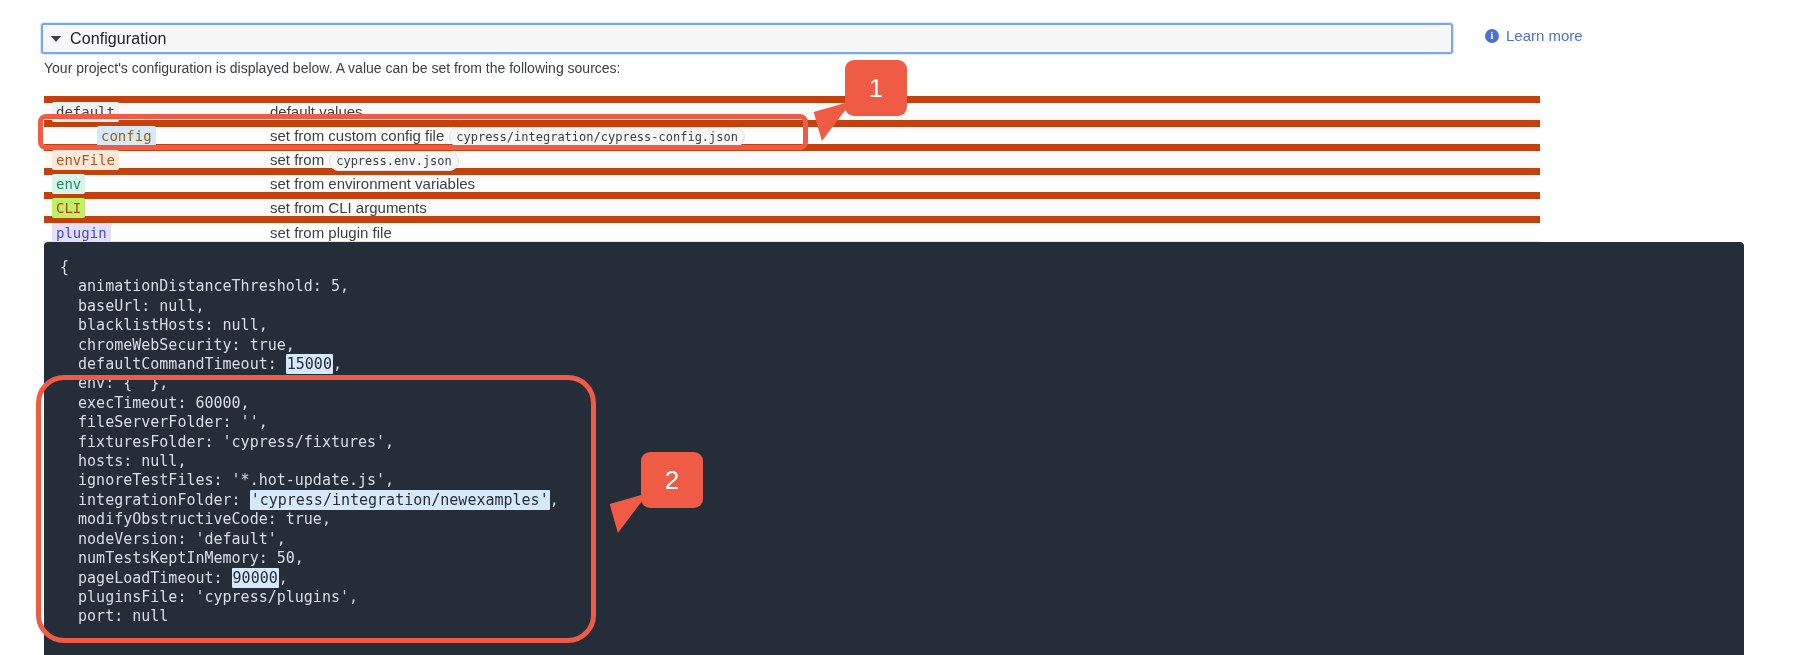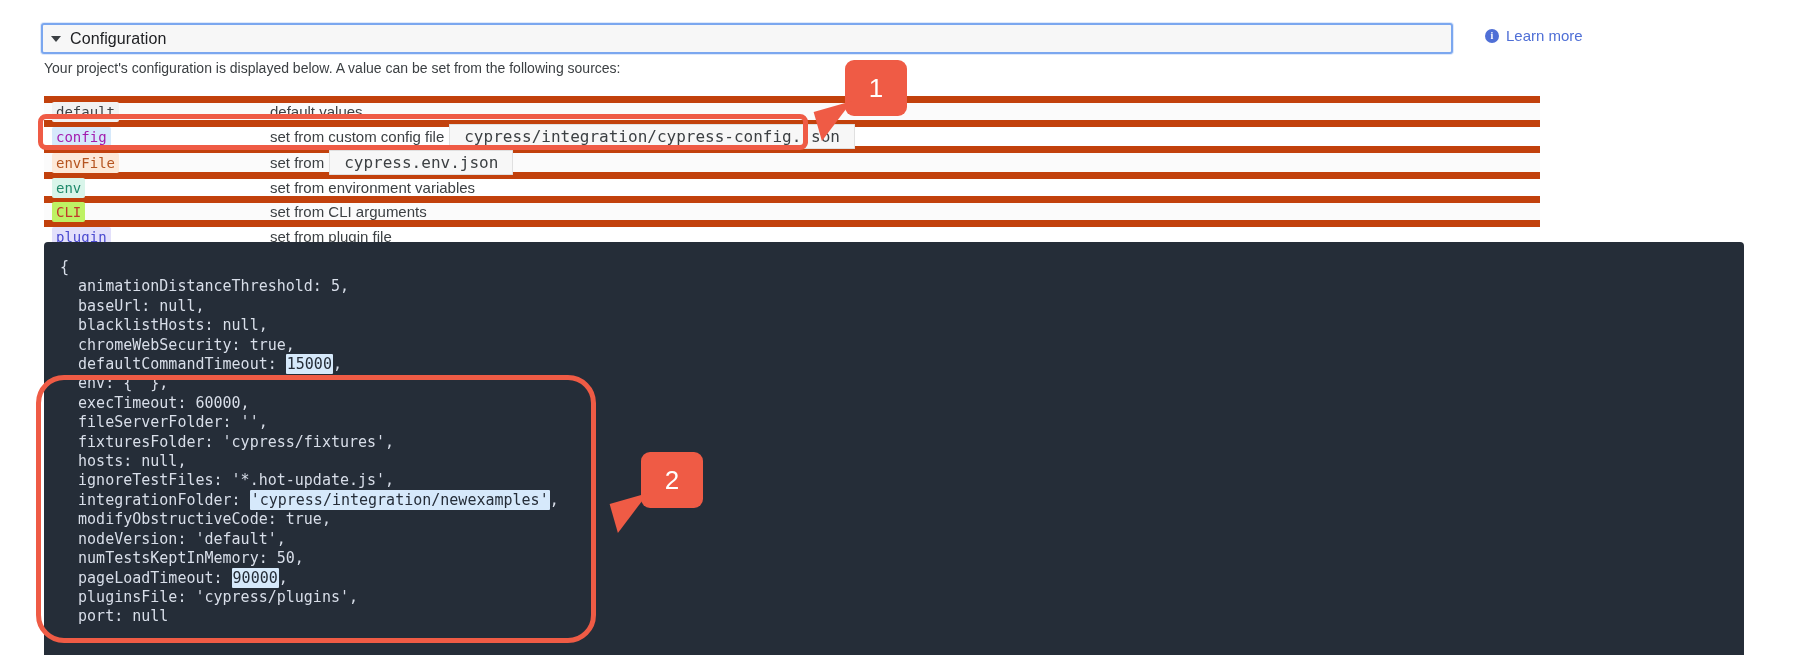--- a/index.html
+++ b/index.html
@@ -113,26 +113,26 @@
   .legend td.desc { color: #3c4043; margin-left: 9px; }
   .key-chip {
     font-family: "DejaVu Sans Mono", monospace;
     font-size: 14px;
     padding: 2px 4px;
     border-radius: 2px;
     white-space: nowrap;
   }
   .file-chip {
     font-family: "DejaVu Sans Mono", monospace;
-    font-size: 16px;
+    font-size: 12px;
     color: #3c4043;
     background: #f7f7f7;
     border: 1px solid #e0e0e0;
-    border-radius: 1px;
-    padding: 2px 14px;
+    border-radius: 10px;
+    padding: 2px 6px;
     margin-left: 5px;
     white-space: nowrap;
   }
 
   
   .code-block {
     position: absolute;
     left: 44px;
     top: 242px;
     width: 1700px;
@@ -224,21 +224,21 @@
 
   <div class="description">Your project's configuration is displayed below. A value can be set from the following sources:</div>
 
   <table class="legend">
     <tbody id="legend-body">
         <tr>
           <td class="key"><span class="key-chip" style="background: rgb(242, 242, 242); color: rgb(60, 64, 67);">default</span></td>
           <td class="desc"><span>default values</span></td>
         </tr>
         <tr>
-          <td class="key"><span class="key-chip" style="background: rgb(214, 233, 251); color: #a21caf;">config</span></td>
+          <td class="key"><span class="key-chip" style="background: rgb(214, 233, 251); color: #a16207; margin-left: 45px;">config</span></td>
           <td class="desc"><span>set from custom config file</span><span class="file-chip">cypress/integration/cypress-config.json</span></td>
         </tr>
         <tr>
           <td class="key"><span class="key-chip" style="background: rgb(253, 233, 216); color: rgb(181, 84, 31);">envFile</span></td>
           <td class="desc"><span>set from</span><span class="file-chip">cypress.env.json</span></td>
         </tr>
         <tr>
           <td class="key"><span class="key-chip" style="background: rgb(217, 245, 234); color: rgb(31, 138, 107); text-align: right;">env</span></td>
           <td class="desc"><span>set from environment variables</span></td>
         </tr>

